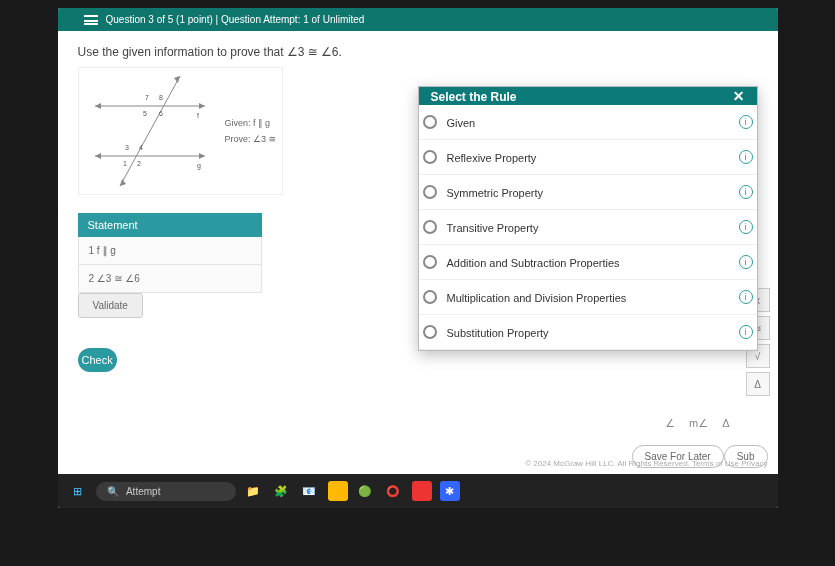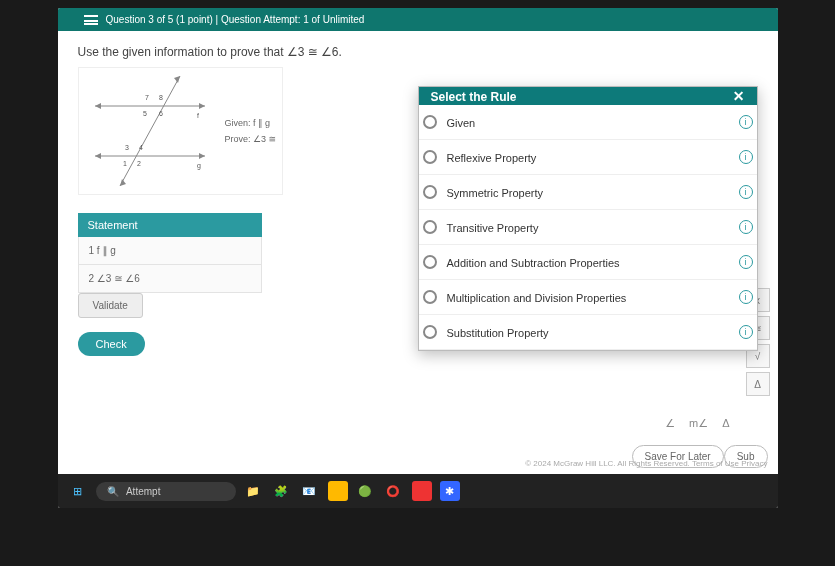--- a/index.html
+++ b/index.html
@@ -10,21 +10,21 @@
 .hamb:before{content:"";position:absolute;top:3px;left:0;right:0;height:2px;background:#fff}
 .content{padding:14px 20px}
 .prompt{font-size:12px;color:#444;margin-bottom:8px}
 .workrow{display:flex;gap:20px;align-items:flex-start}
 .figbox{border:1px solid #eee;height:128px;display:flex;align-items:center;justify-content:center;gap:10px;padding:6px;position:relative}
 .figinfo{font-size:9px;color:#666;line-height:1.8}
 .stmtbox{margin-top:18px;width:184px}
 .stmthdr{background:#2b9aa0;color:#fff;padding:6px 10px;font-size:11px}
 .stmtrow{border:1px solid #e3e3e3;border-top:none;padding:8px 10px;font-size:10px;color:#666;background:#fafafa}
 .valbtn{padding:6px 14px;background:#eee;border:1px solid #ccc;border-radius:3px;font-size:10px;color:#666;cursor:pointer}
-.checkbtn{margin-top:14px;background:#2b9aa0;color:#fff;border:none;padding:6px 18px;border-radius:14px;font-size:11px;cursor:pointer}
+.checkbtn{margin-top:30px;background:#2b9aa0;color:#fff;border:none;padding:6px 4px;border-radius:14px;font-size:11px;cursor:pointer}
 .panel{position:absolute;top:78px;left:360px;width:340px;background:#fff;border:1px solid #bbb;box-shadow:0 4px 14px rgba(0,0,0,.25);z-index:10}
 .panelhdr{background:#0d7a7a;color:#fff;padding:1px 12px;font-weight:bold;font-size:12px;display:flex;justify-content:space-between;align-items:flex-end}
 .closex{cursor:pointer;font-size:14px;font-weight:bold}
 .rulelist{max-height:300px;overflow-y:auto}
 .rule{display:flex;align-items:flex-end;padding:10px 4px;border-bottom:1px solid #eee;cursor:pointer}
 .radio{width:14px;height:14px;border:2px solid #888;border-radius:50%;margin-right:10px;flex-shrink:0}
 .rulelabel{flex:1;font-size:11px;color:#333}
 .info{width:14px;height:14px;border:1px solid #2b9aa0;border-radius:50%;color:#2b9aa0;font-size:9px;display:flex;align-items:center;justify-content:center;flex-shrink:0}
 .sidetools{position:absolute;right:8px;top:280px;display:flex;flex-direction:column;gap:4px}
 .tool{width:24px;height:24px;border:1px solid #ccc;background:#f7f7f7;display:flex;align-items:center;justify-content:center;font-size:10px;color:#777}

